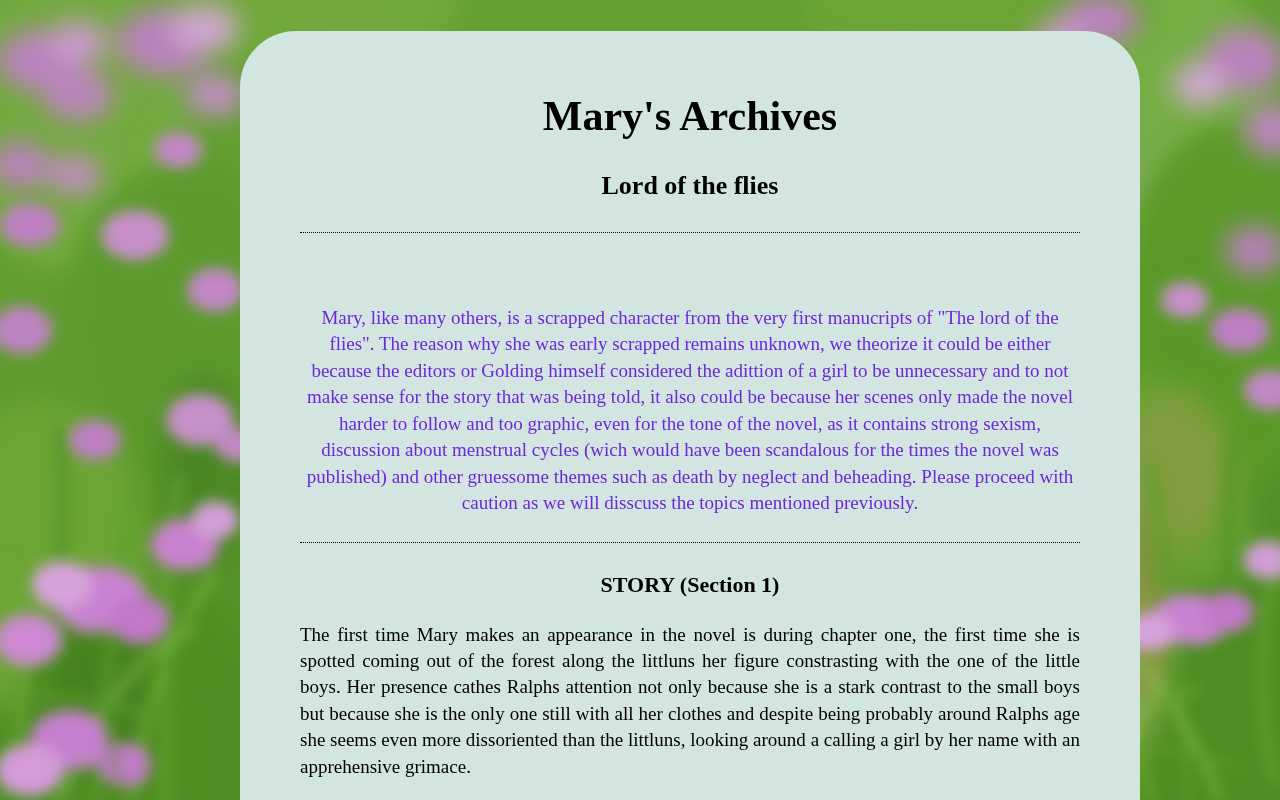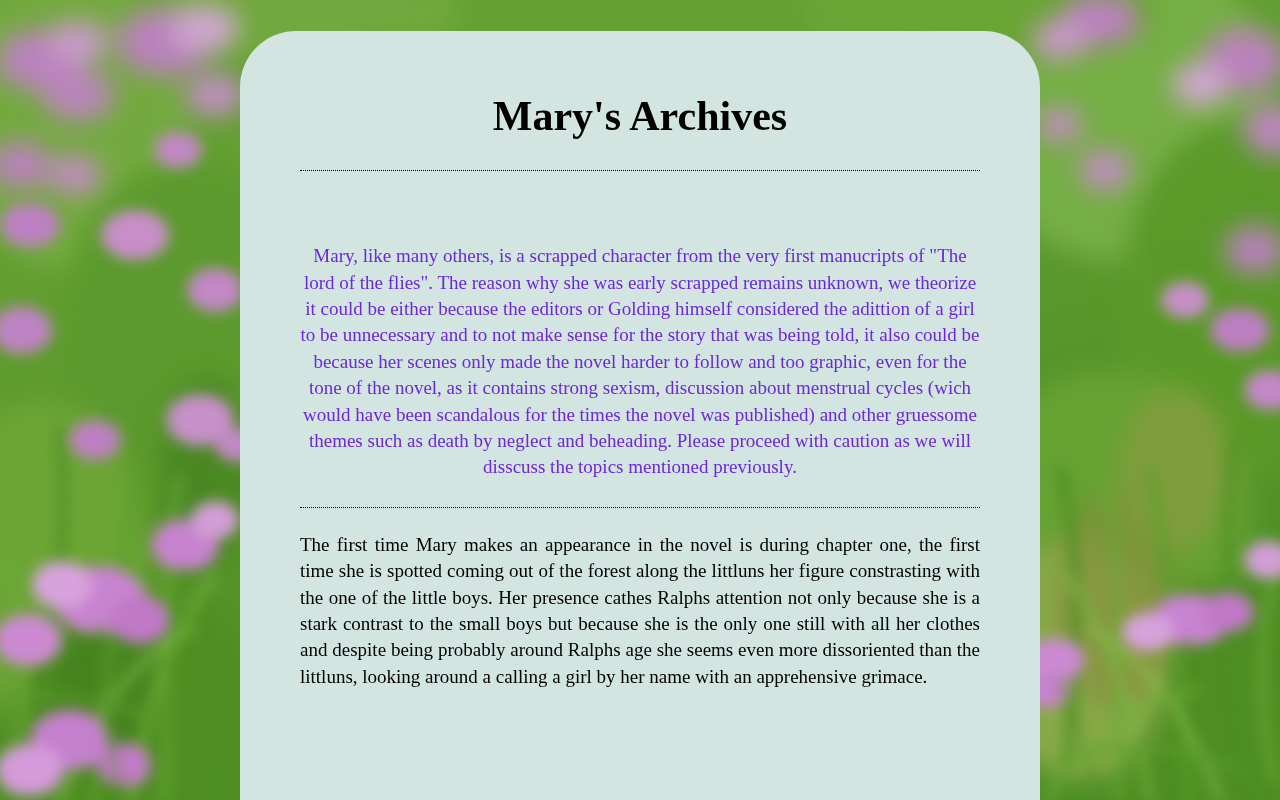--- a/index.html
+++ b/index.html
@@ -28,21 +28,21 @@
     z-index: 0;
     overflow: hidden;
   }
   #bg-photo svg { display: block; width: 1280px; height: 800px; }
 
   
   #card {
     position: absolute;
     left: 240px;
     top: 31px;
-    width: 800px;
+    width: 900px;
     height: 769px;
     background: #d2e5e1;
     border-top-left-radius: 56px;
     border-top-right-radius: 56px;
     z-index: 2;
     overflow: hidden;
     padding: 0 60px;
   }
 
   .page-title {
@@ -252,26 +252,28 @@
     </g>
 
     <rect x="0" y="0" width="1280" height="800" fill="#4e8f26" opacity="0.06"></rect>
   </svg>
 </div>
 
 <main id="card">
 
   <h1 class="page-title">Mary's Archives</h1>
 
+  <h2 class="page-subtitle">Lord of the flies</h2>
 
   <hr class="divider" id="divider-top">
 
   <p class="intro-text">Mary, like many others, is a scrapped character from the very first manucripts of "The lord of the flies". The reason why she was early scrapped remains unknown, we theorize it could be either because the editors or Golding himself considered the adittion of a girl to be unnecessary and to not make sense for the story that was being told, it also could be because her scenes only made the novel harder to follow and too graphic, even for the tone of the novel, as it contains strong sexism, discussion about menstrual cycles (wich would have been scandalous for the times the novel was published) and other gruessome themes such as death by neglect and beheading. Please proceed with caution as we will disscuss the topics mentioned previously.</p>
 
   <hr class="divider" id="divider-mid">
 
   <section>
+    <h3 class="section-heading">STORY (Section 1)</h3>
 
     <p class="body-text">The first time Mary makes an appearance in the novel is during chapter one, the first time she is spotted coming out of the forest along the littluns her figure constrasting with the one of the little boys. Her presence cathes Ralphs attention not only because she is a stark contrast to the small boys but because she is the only one still with all her clothes and despite being probably around Ralphs age she seems even more dissoriented than the littluns, looking around a calling a girl by her name with an apprehensive grimace.</p>
 
   </section>
 
 </main>
 
 </body></html>

